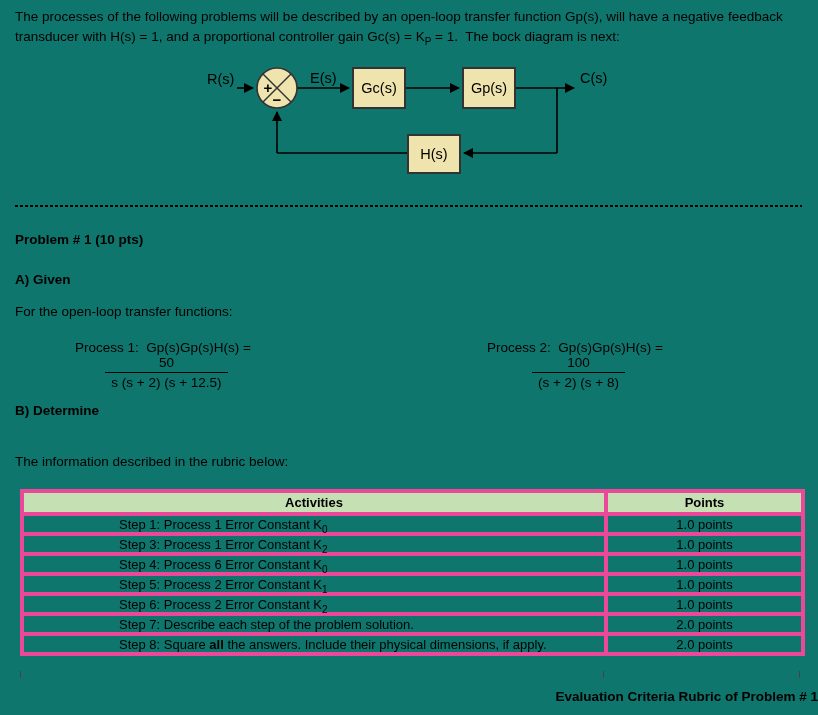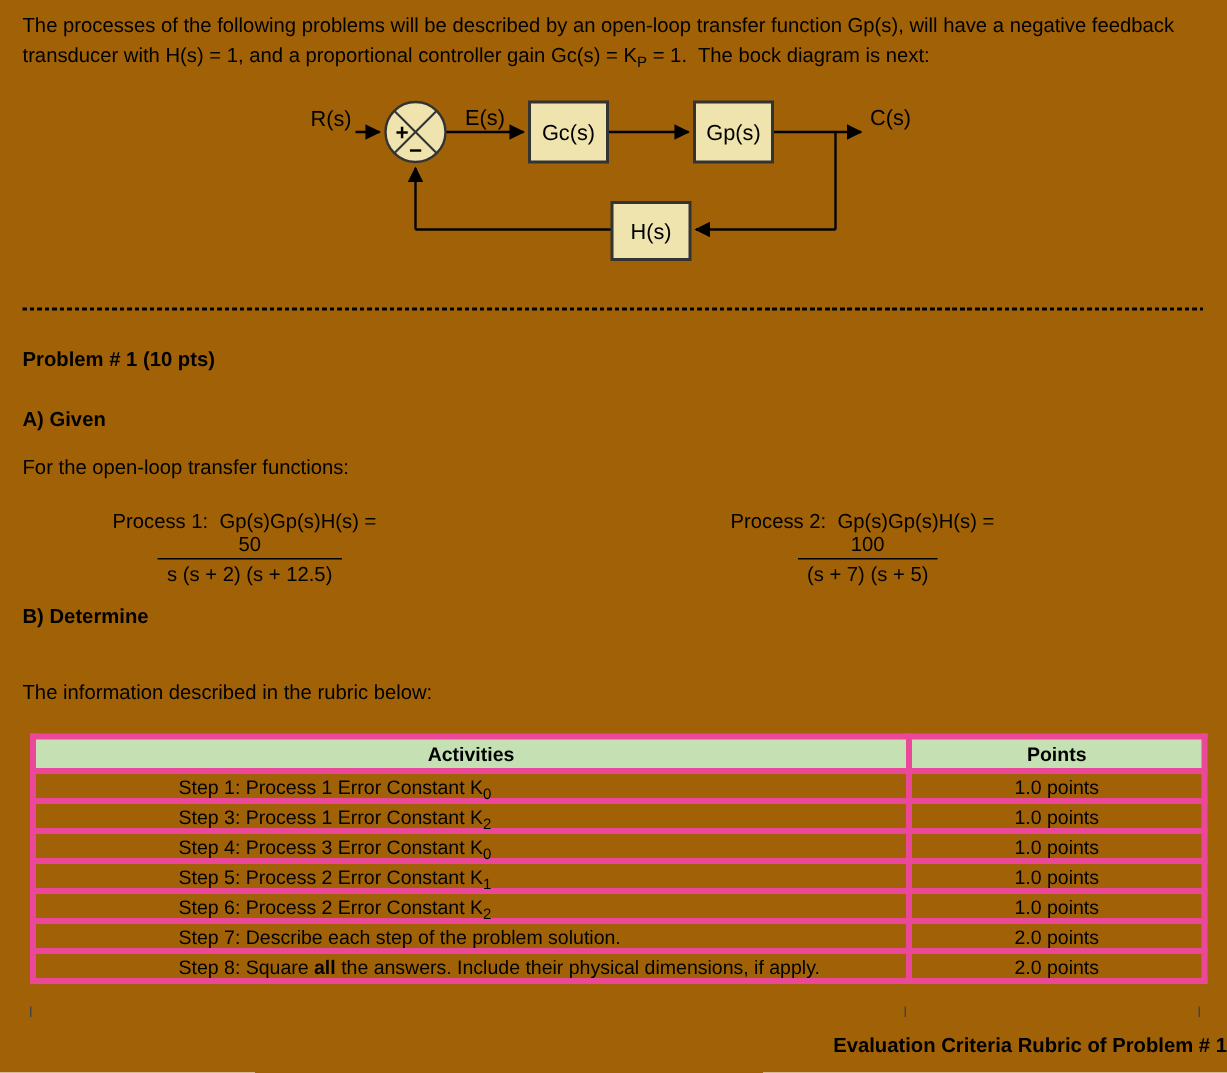--- a/index.html
+++ b/index.html
@@ -1,17 +1,17 @@
 <!DOCTYPE html>
 <html><head>
 <meta charset="utf-8">
 <style>
   html,body{margin:0;padding:0;background:#ffffff;}
   .page{
-    position:relative;width:818px;height:715px;background:#a16207;
+    position:relative;width:818px;height:715px;background:#0f766e;
     font-family:"Liberation Sans", sans-serif;color:#000;overflow:hidden;
   }
   .abs{position:absolute;}
   .intro{left:15px;top:7px;width:796px;font-size:13.5px;line-height:20px;}
   sub.inline-sub{font-size:10px;}
   
   .diagram{left:180px;top:55px;}
   .diagram text{font-size:14.5px;fill:#000;}
   .diagram .sign{font-size:15px;font-weight:bold;}
   
@@ -104,21 +104,21 @@
     <span class="label">Process 1:&nbsp; Gp(s)Gp(s)H(s) =</span>
     <span class="frac">
       <div class="num">50</div>
       <div class="den">s (s + 2) (s + 12.5)</div>
     </span>
   </div>
   <div class="abs equation eq2">
     <span class="label">Process 2:&nbsp; Gp(s)Gp(s)H(s) =</span>
     <span class="frac">
       <div class="num">100</div>
-      <div class="den">(s + 7) (s + 5)</div>
+      <div class="den">(s + 2) (s + 8)</div>
     </span>
   </div>
 
   <div class="abs h-bold determine-heading">B) Determine</div>
   <div class="abs body-text determine-text">The information described in the rubric below:</div>
 
   <table class="abs rubric">
     <colgroup>
         <col class="c-act">
         <col class="c-pts">
@@ -130,21 +130,21 @@
     </tr>
     <tr>
       <td class="act"><span>Step 1: Process 1 Error Constant K</span><sub>0</sub><b></b><span></span></td>
       <td class="pts">1.0 points</td>
     </tr>
     <tr>
       <td class="act"><span>Step 3: Process 1 Error Constant K</span><sub>2</sub><b></b><span></span></td>
       <td class="pts">1.0 points</td>
     </tr>
     <tr>
-      <td class="act"><span>Step 4: Process 3 Error Constant K</span><sub>0</sub><b></b><span></span></td>
+      <td class="act"><span>Step 4: Process 6 Error Constant K</span><sub>0</sub><b></b><span></span></td>
       <td class="pts">1.0 points</td>
     </tr>
     <tr>
       <td class="act"><span>Step 5: Process 2 Error Constant K</span><sub>1</sub><b></b><span></span></td>
       <td class="pts">1.0 points</td>
     </tr>
     <tr>
       <td class="act"><span>Step 6: Process 2 Error Constant K</span><sub>2</sub><b></b><span></span></td>
       <td class="pts">1.0 points</td>
     </tr>

